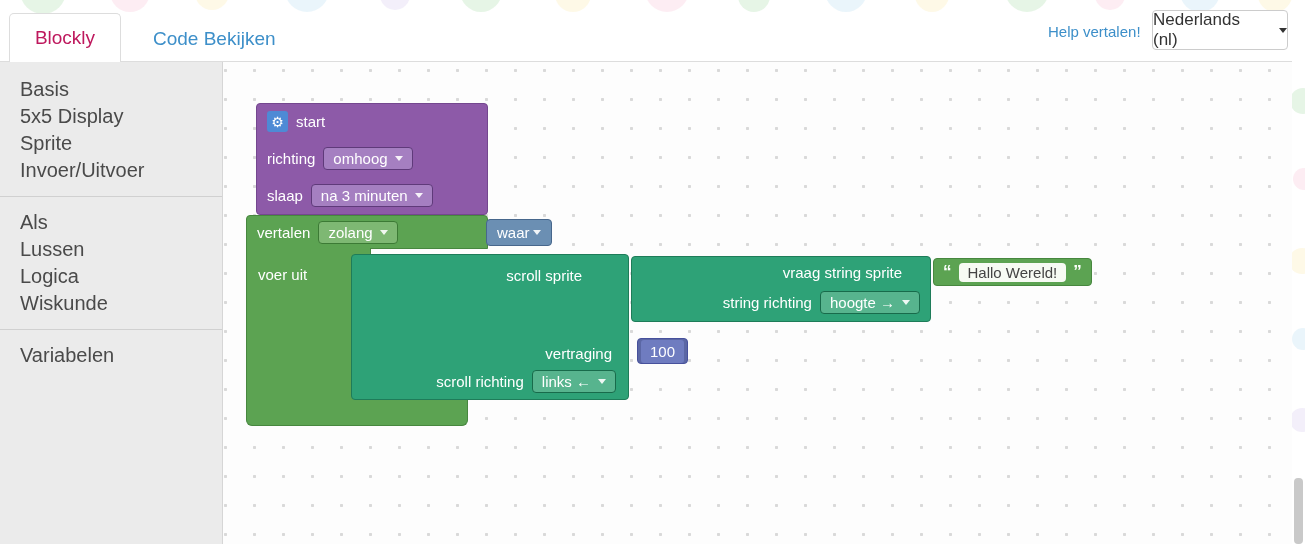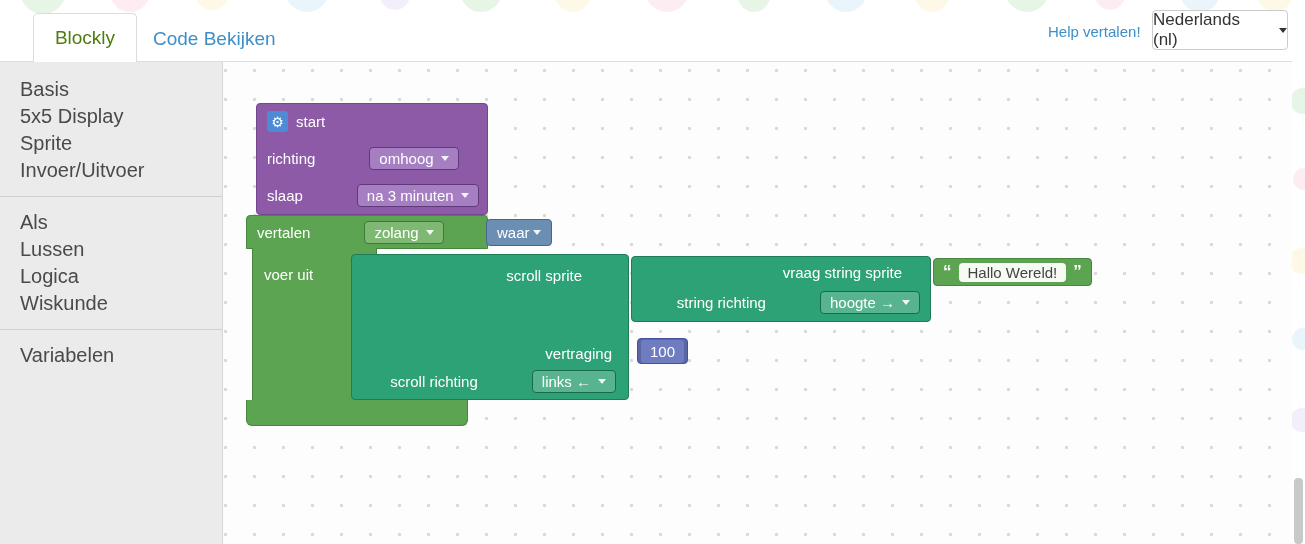--- a/index.html
+++ b/index.html
@@ -5,23 +5,23 @@
   * { margin:0; padding:0; box-sizing:border-box; }
   html,body { width:1305px; height:544px; overflow:hidden; background:#fff;
               font-family:"Liberation Sans", sans-serif; }
   .page { position:relative; width:1305px; height:544px; overflow:hidden; background:#fff; }
 
   
   .blob { position:absolute; border-radius:50%; opacity:.5; z-index:0; }
 
   
   .header-line { position:absolute; left:0; top:61px; width:1292px; height:1px; background:#ddd; z-index:1; }
-  .tab-blockly { position:absolute; left:33px; top:13px; width:104px; height:49px; background:#fff;
+  .tab-blockly { position:absolute; left:9px; top:13px; width:112px; height:49px; background:#fff;
                  border:1px solid #ddd; border-bottom:none; border-radius:5px 5px 0 0; z-index:3;
-                 display:flex; align-items:center; justify-content:center; font-size:19px; color:#4d7c0f; cursor:pointer; }
+                 display:flex; align-items:center; justify-content:center; font-size:19px; color:#be185d; cursor:pointer; }
   .tab-code { position:absolute; left:153px; top:28px; font-size:19px; color:#3d8fc9; z-index:3; cursor:pointer; }
   .help-link { position:absolute; left:1048px; top:23px; font-size:15px; color:#3d8fc9; z-index:3; cursor:pointer; }
   .lang-btn { position:absolute; left:1152px; top:10px; width:136px; height:40px; background:#fff;
               border:1px solid #ccc; border-radius:4px; display:flex; align-items:center; justify-content:center;
               gap:16px; font-size:17px; color:#333; z-index:3; cursor:pointer; }
   .caret-dark { width:0; height:0; border-left:4px solid transparent; border-right:4px solid transparent;
                 border-top:5px solid #333; }
 
   
   .toolbox { position:absolute; left:0; top:62px; width:223px; height:482px; background:#ebebeb;
@@ -32,39 +32,39 @@
   .tb-item { font-size:20px; line-height:27px; color:#4a4a4a; cursor:pointer; }
 
   
   .workspace { position:absolute; left:223px; top:62px; width:1069px; height:482px; background:#fdfdfd;
                background-image:radial-gradient(#d9d9d9 1.4px, transparent 1.5px);
                background-size:29px 29px; background-position:17px 23px; z-index:2; }
 
   .block { position:absolute; color:#fff; font-size:15px; }
   .row { display:flex; align-items:center; gap:8px; white-space:nowrap; }
   .dd { display:inline-flex; align-items:center; gap:7px; padding:2px 9px; border-radius:4px;
-        border:1px solid rgba(0,0,0,.35); white-space:nowrap; cursor:pointer;margin-left:46px; }
+        border:1px solid rgba(0,0,0,.35); white-space:nowrap; cursor:pointer; }
   .caret-w { width:0; height:0; border-left:4px solid transparent; border-right:4px solid transparent;
              border-top:5px solid rgba(255,255,255,.9); }
 
   
   .blk-start { left:33px; top:41px; width:232px; height:112px; background:#8d5aa8;
                border:1px solid #74478f; border-radius:4px; padding:7px 10px;
                display:flex; flex-direction:column; justify-content:space-between; cursor:grab; }
   .dd-purple { background:#a57fc1; border-color:#5f3a7a; }
   .gear { width:21px; height:21px; background:#4e8ad5; border-radius:3px; display:flex; align-items:center;
           justify-content:center; font-size:14px; color:#fff; cursor:pointer; }
 
   
   .blk-herhalen-head { left:23px; top:153px; width:242px; height:34px; background:#5ca352;
                        border:1px solid #47873f; border-radius:4px 4px 0 0; display:flex;
                        align-items:center; gap:8px; padding:0 10px; cursor:grab; }
   .blk-herhalen-spine { left:23px; top:186px; width:125px; height:152px; background:#5ca352;
                         border:1px solid #47873f; border-top:none; border-bottom:none;
-                        padding:18px 0 0 11px; cursor:grab;margin-left:6px; }
+                        padding:18px 0 0 11px; cursor:grab; }
   .blk-herhalen-bottom { left:23px; top:338px; width:222px; height:26px; background:#5ca352;
                          border:1px solid #47873f; border-top:none; border-radius:0 0 6px 6px; cursor:grab; }
   .dd-green { background:#7eb873; border-color:#3c7a35; }
 
   
   .blk-waar { left:263px; top:157px; height:27px; background:#6b8fb3; border:1px solid #47678c;
               border-radius:4px; display:inline-flex; align-items:center; gap:3px; padding:0 10px; cursor:grab; }
 
   
   .blk-scroll { left:128px; top:192px; width:278px; height:146px; background:#2ea277;

